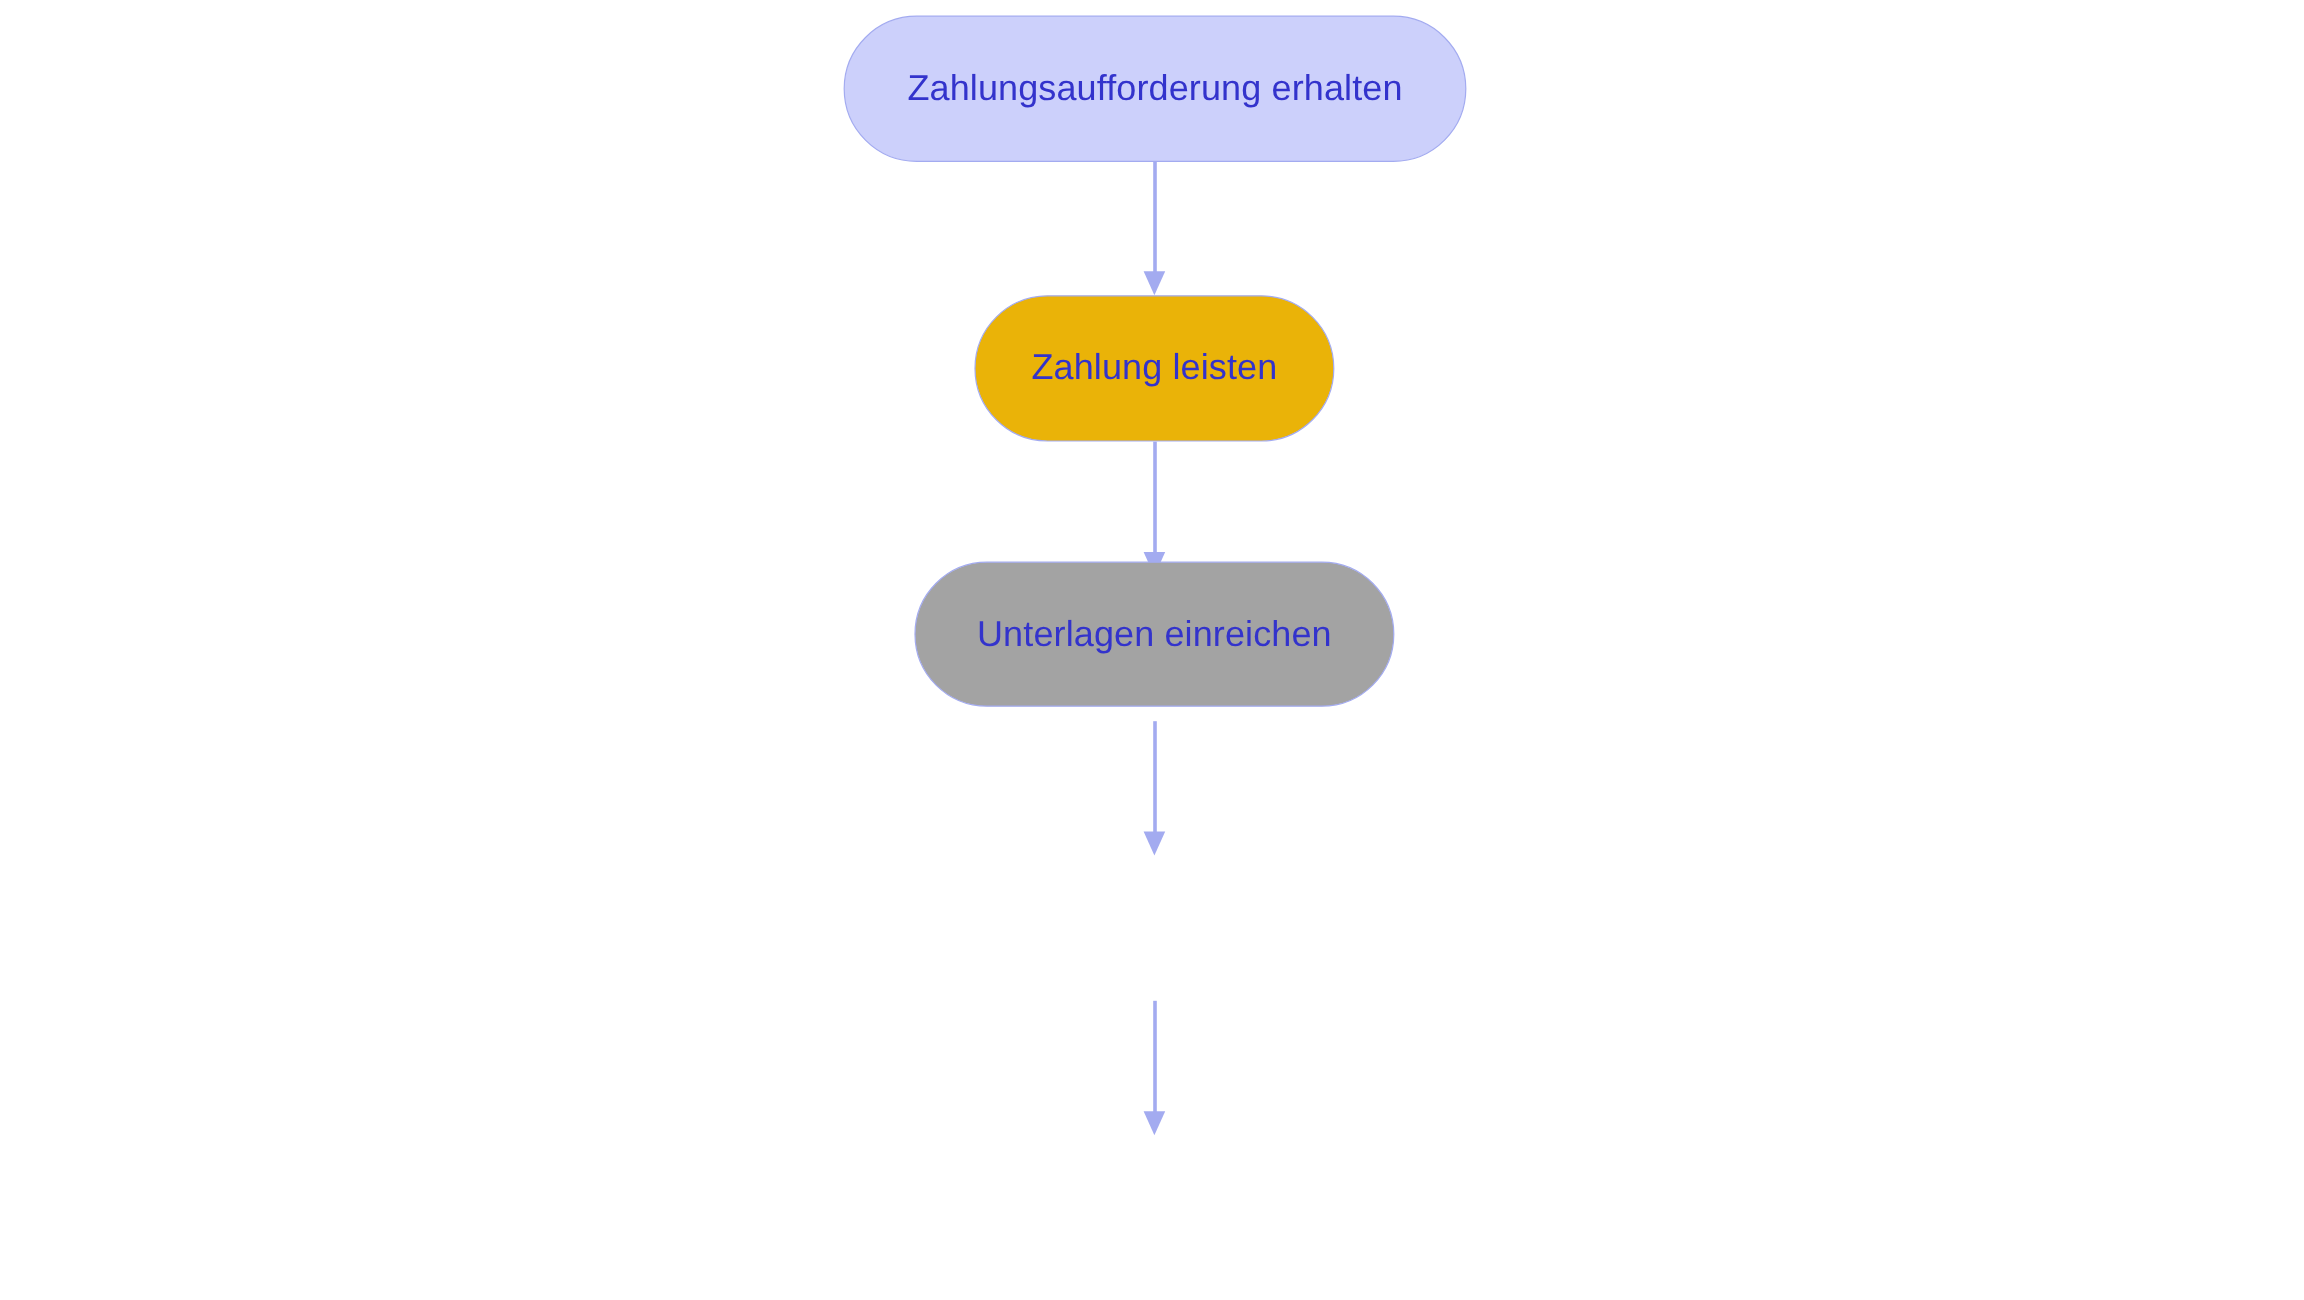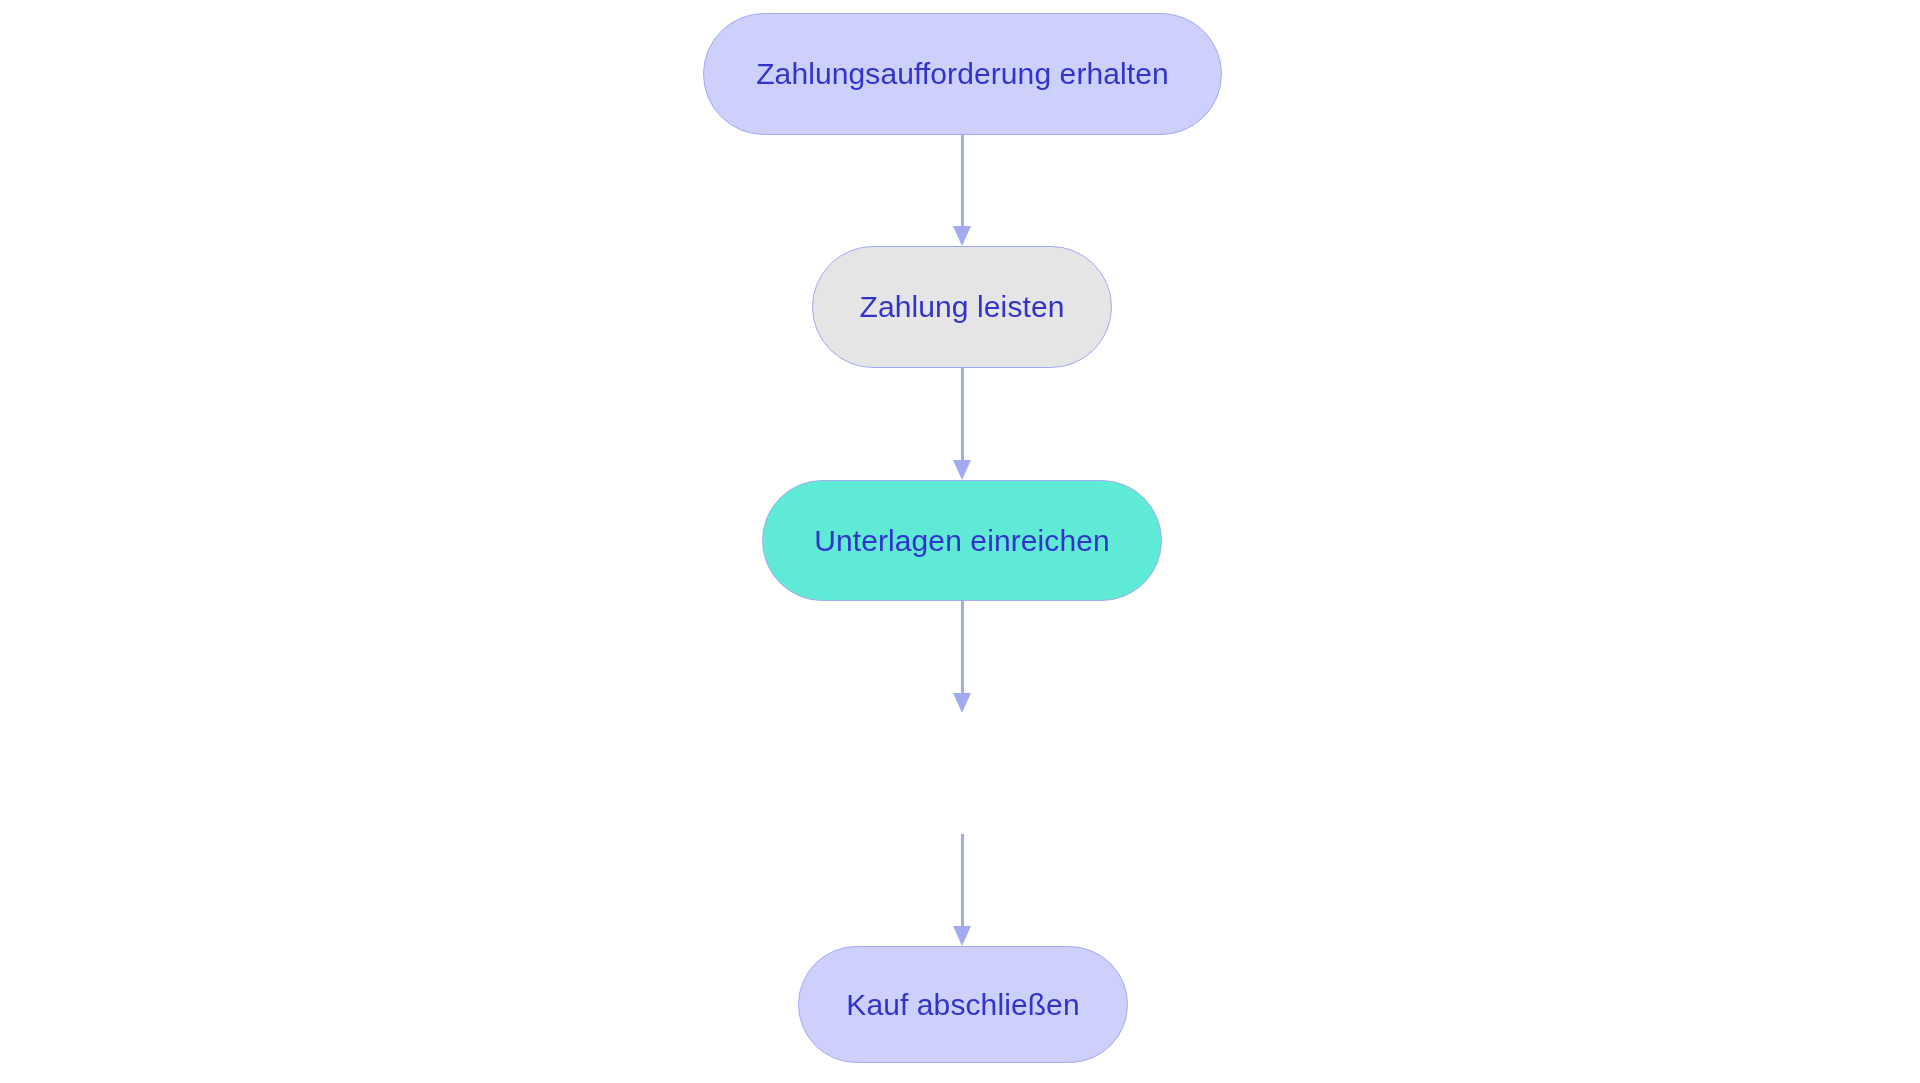--- a/index.html
+++ b/index.html
@@ -89,26 +89,23 @@
   </div>
   <div class="flow-edge" id="edge-4" style="left: 961px; top: 834px; width: 3px; height: 112px;">
     <div class="edge-line" style="height: 93px; background: rgb(163, 171, 240);"></div>
     <div class="edge-head" style="top: 92px; border-top-color: rgb(163, 171, 240);"></div>
   </div>
 
   <div class="flow-node" id="node-1" style="left: 703px; top: 13px; width: 519px; height: 122px; background: rgb(204, 208, 251); border-color: rgb(163, 171, 240); color: rgb(51, 51, 204);">
     <span class="node-label">Zahlungsaufforderung erhalten</span>
   </div>
 
-  <div class="flow-node" id="node-2" style="left: 812px; top: 246px; width: 300px; height: 122px; background: #e5e5e5; border-color: rgb(163, 171, 240); color: rgb(51, 51, 204); text-align: center;">
+  <div class="flow-node" id="node-2" style="left: 812px; top: 246px; width: 300px; height: 122px; background: #eab308; border-color: rgb(163, 171, 240); color: rgb(51, 51, 204); text-align: center;">
     <span class="node-label">Zahlung leisten</span>
   </div>
 
-  <div class="flow-node" id="node-3" style="left: 762px; top: 480px; width: 400px; height: 121px; background: #5eead4; border-color: rgb(163, 171, 240); color: rgb(51, 51, 204);">
+  <div class="flow-node" id="node-3" style="left: 762px; top: 468px; width: 400px; height: 121px; background: #a3a3a3; border-color: rgb(163, 171, 240); color: rgb(51, 51, 204);">
     <span class="node-label">Unterlagen einreichen</span>
   </div>
 
 
-  <div class="flow-node" id="node-5" style="left: 798px; top: 946px; width: 330px; height: 117px; background: rgb(204, 208, 251); border-color: rgb(163, 171, 240); color: rgb(51, 51, 204);">
-    <span class="node-label">Kauf abschließen</span>
-  </div>
 
 </div>
 
 </body></html>

